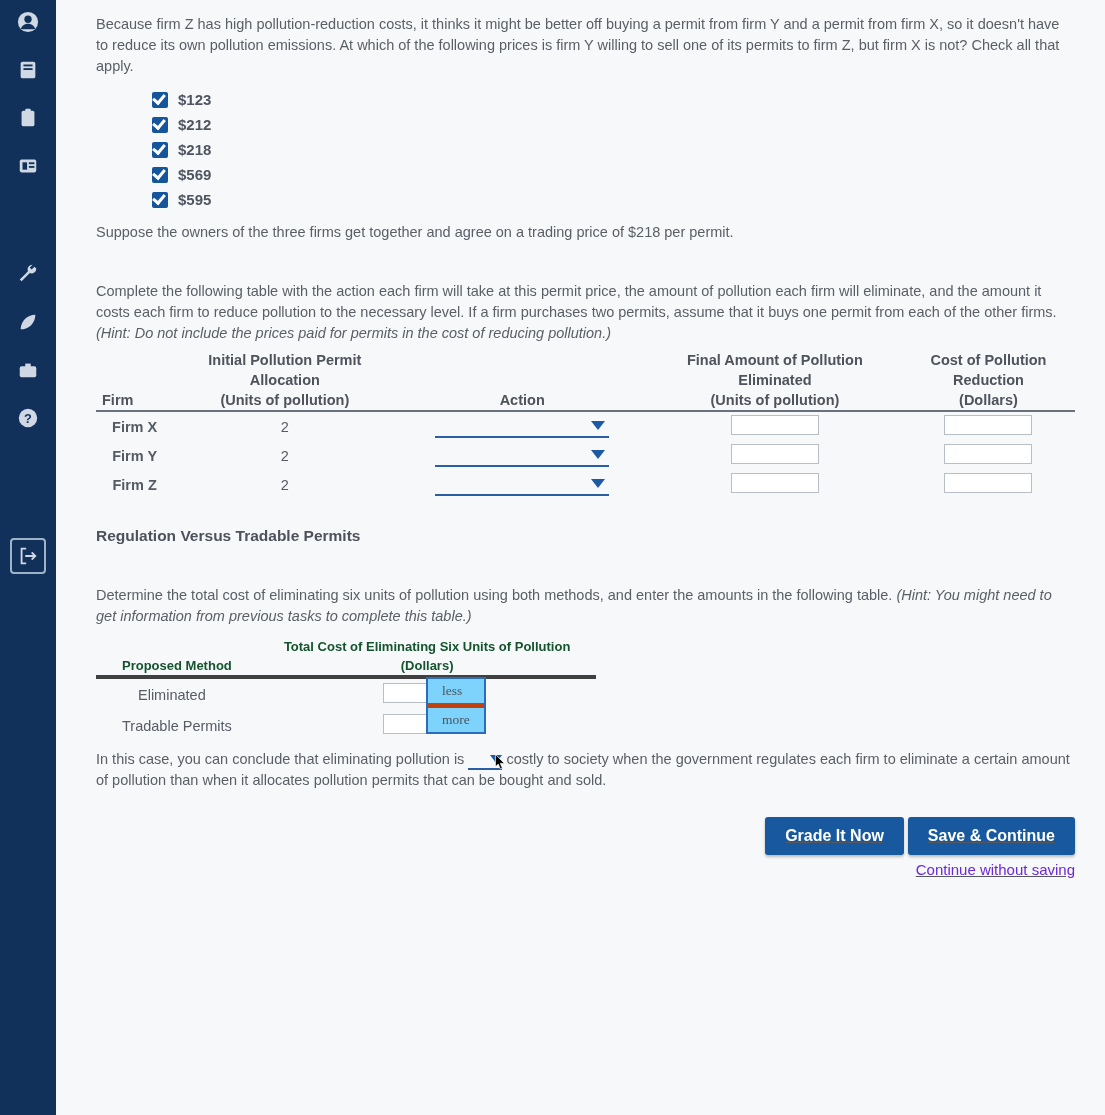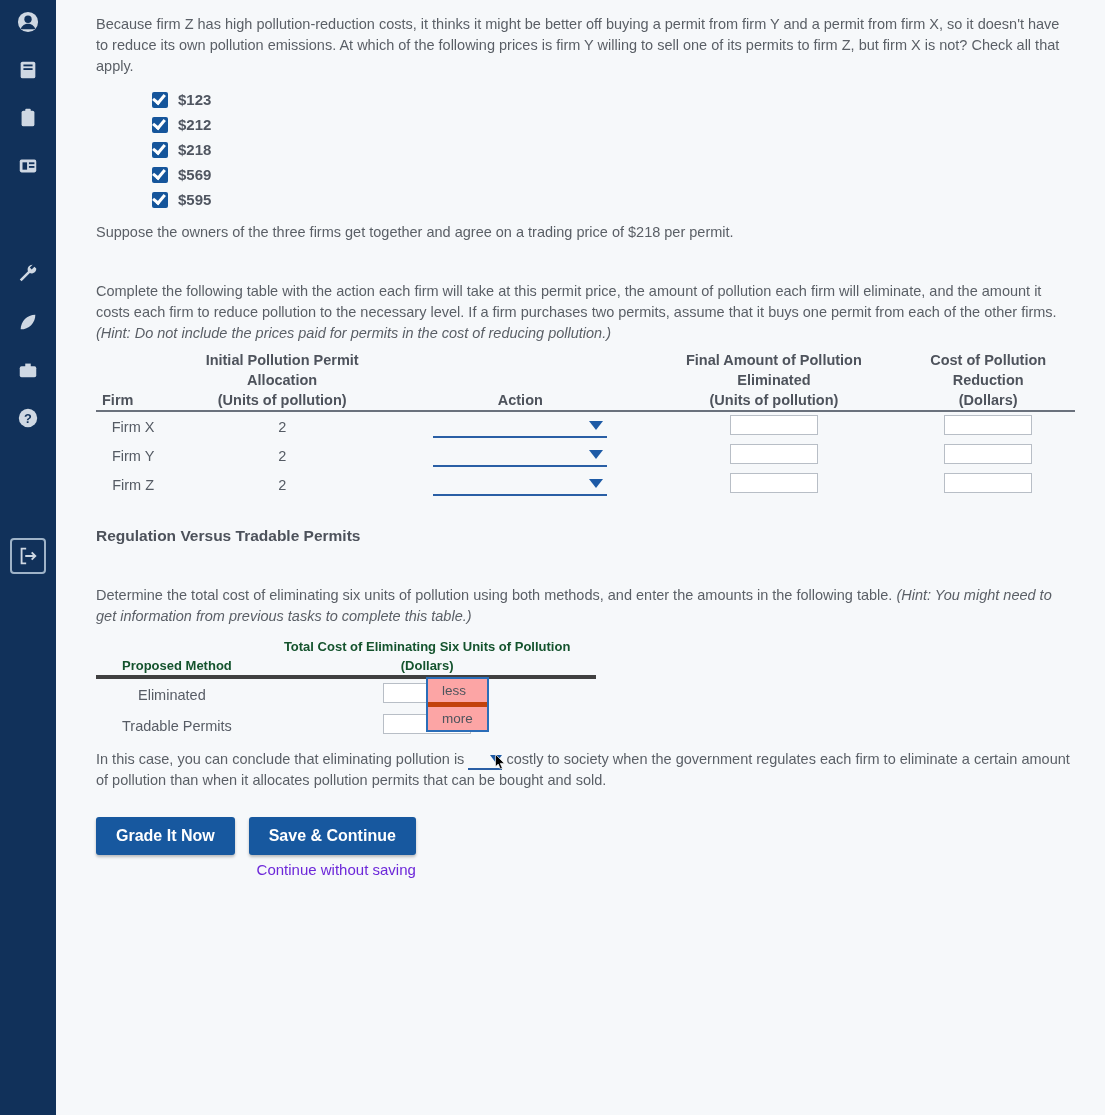--- a/index.html
+++ b/index.html
@@ -15,36 +15,36 @@
   .chkrow{display:flex;align-items:center;gap:10px;margin:8px 16px;font-weight:700;color:#4f5560;font-size:15px;}
   .chkbox{width:16px;height:16px;background:#15559b;position:relative;border-radius:2px;flex:0 0 16px;}
   .chkbox::after{content:"";position:absolute;left:3px;top:0px;width:5px;height:9px;border:solid #fff;border-width:0 3px 3px 0;transform:rotate(40deg);}
   .stmt{margin:24px 0 40px 0;font-size:15px;color:#575c65;}
   .instr{font-size:15px;color:#575c65;font-style:italic;}
   .instr .noit{font-style:normal;}
   table.grid{border-collapse:collapse;width:100%;margin-top:6px;}
   table.grid th{font-weight:700;color:#4e535c;font-size:14.5px;padding:2px 6px;vertical-align:bottom;}
   table.grid td{font-size:14.5px;color:#555b64;padding:3px 6px;text-align:center;}
   table.grid .hdrline td,table.grid .hdrline th{border-bottom:2px solid #6a717c;}
-  .firmcell{text-align:left;font-weight:400;margin-top:36px;}
+  .firmcell{text-align:left;font-weight:700;margin-top:36px;}
   .ddl{display:inline-flex;align-items:center;justify-content:flex-end;width:170px;border-bottom:2px solid #2a5fa5;height:20px;padding-right:4px;}
   .ddl .tri{width:0;height:0;border-left:7px solid transparent;border-right:7px solid transparent;border-top:9px solid #1d5aa6;}
   .ibox{display:inline-block;width:86px;height:18px;border:1px solid #b8bec6;background:#fff;}
   .sect{font-weight:700;color:#4d525b;font-size:15.5px;margin:28px 0 40px 0;}
   table.small{border-collapse:collapse;margin-top:6px;}
   table.small th{font-weight:700;font-size:13px;color:#14532d;padding:2px 26px;text-align:center;}
   table.small td{font-size:14.5px;color:#575c65;padding:4px 26px;}
   table.small .line th,table.small .line td{border-bottom:4px solid #404040;}
-  .tipbox{position:absolute;left:118px;top:-30px;border:2px solid #2a6db8;background:#fca5a5;font-size:13.5px;color:#4e545d;}
+  .tipbox{position:absolute;left:118px;top:-30px;border:2px solid #2a6db8;background:#7dd3fc;font-size:13.5px;color:#4e545d;font-family:Liberation Serif, serif;}
   .tipbox div{padding:4px 14px;}
   .tipbox .sep{border-top:5px solid #c2410c;}
   .ddlsm{display:inline-flex;align-items:center;justify-content:flex-end;width:34px;border-bottom:2px solid #2a5fa5;height:18px;vertical-align:middle;}
   .ddlsm .tri{width:0;height:0;border-left:6px solid transparent;border-right:6px solid transparent;border-top:8px solid #1d5aa6;}
   .cursor{position:absolute;width:14px;height:18px;pointer-events:none;}
-  .btnrow{display:flex;gap:14px;margin-top:26px;align-items:flex-start;}
+  .btnrow{display:flex;justify-content:flex-end;gap:4px;margin-top:26px;align-items:flex-start;text-decoration:underline;}
   .btn{background:#17589f;color:#fff;font-weight:700;font-size:16px;padding:10px 20px;border-radius:3px;box-shadow:0 2px 3px rgba(0,0,0,.25);}
   .colend{display:flex;flex-direction:column;align-items:flex-end;gap:6px;}
   .linklike{color:#6d28d9;font-size:15px;}
 </style>
 </head>
 <body>
 
 <div class="screen">
 
   <div class="sidebar">

